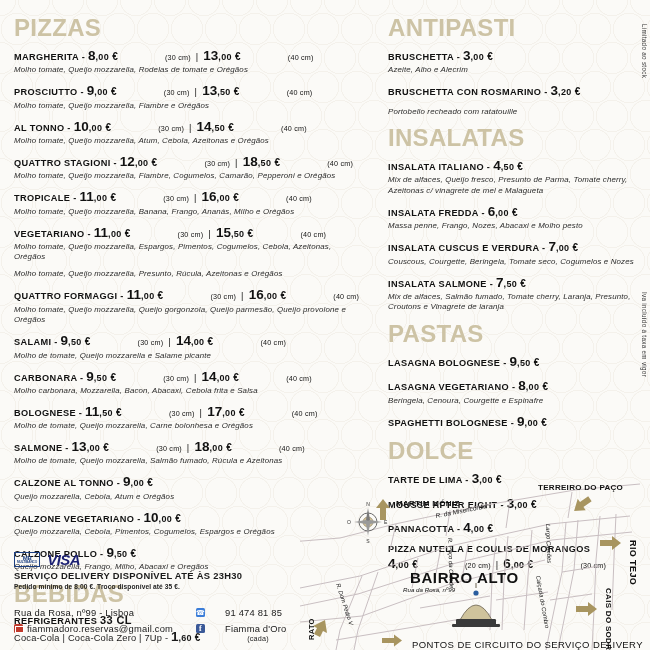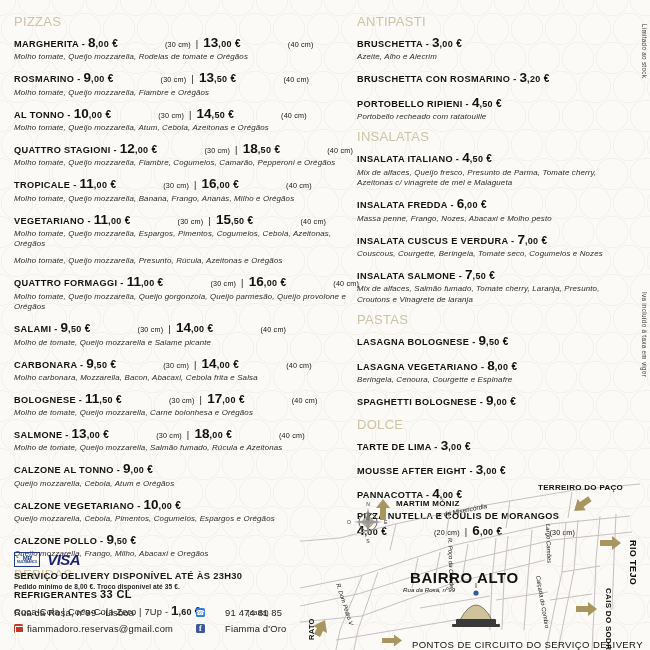--- a/index.html
+++ b/index.html
@@ -25,25 +25,25 @@
       radial-gradient(circle 17px at 34px 0, transparent 15.2px, #efebe2 15.4px, #efebe2 16.2px, transparent 16.4px),
       radial-gradient(circle 17px at 17px 29px, transparent 15.2px, #efebe2 15.4px, #efebe2 16.2px, transparent 16.4px),
       radial-gradient(circle 17px at 0 58px, transparent 15.2px, #efebe2 15.4px, #efebe2 16.2px, transparent 16.4px),
       radial-gradient(circle 17px at 34px 58px, transparent 15.2px, #efebe2 15.4px, #efebe2 16.2px, transparent 16.4px);
     background-size: 34px 58px;
   }
 
   .page { position: relative; width: 650px; height: 650px; z-index: 2; }
 
   .col-left  { position: absolute; left: 14px;  top: 14px; width: 348px; }
-  .col-right { position: absolute; left: 357px; top: 14px; width: 252px; }
+  .col-right { position: absolute; left: 388px; top: 14px; width: 252px; }
 
   .section-head {
-    font-size: 13px;
-    font-weight: normal;
+    font-size: 24px;
+    font-weight: bold;
     color: #cdc3a5;
     letter-spacing: .3px;
     margin-bottom: 5px;
   }
   .section-head.tight { margin-top: 7px; }
 
   .item { margin-bottom: 6.5px; }
 
   .item-line {
     font-size: 9.2px;
@@ -131,21 +131,21 @@
 
   <div class="col-left">
 
     <div class="section-head">PIZZAS</div>
     <div id="pizza-list">
         <div class="item">
           <div class="item-line"><span class="item-name">MARGHERITA - </span><span class="price-big">8</span><span class="price-cents">,00</span><span class="euro"> €</span> <span class="size">(30 cm)</span><span class="sep"> | </span><span class="price-big">13</span><span class="price-cents">,00</span><span class="euro"> €</span> <span class="size">(40 cm)</span></div>
           <div class="desc">Molho tomate, Queijo mozzarella, Rodelas de tomate e Orégãos</div>
         </div>
         <div class="item">
-          <div class="item-line"><span class="item-name">ROSMARINO - </span><span class="price-big">9</span><span class="price-cents">,00</span><span class="euro"> €</span> <span class="size">(30 cm)</span><span class="sep"> | </span><span class="price-big">13</span><span class="price-cents">,50</span><span class="euro"> €</span> <span class="size">(40 cm)</span></div>
+          <div class="item-line"><span class="item-name">PROSCIUTTO - </span><span class="price-big">9</span><span class="price-cents">,00</span><span class="euro"> €</span> <span class="size">(30 cm)</span><span class="sep"> | </span><span class="price-big">13</span><span class="price-cents">,50</span><span class="euro"> €</span> <span class="size">(40 cm)</span></div>
           <div class="desc">Molho tomate, Queijo mozzarella, Fiambre e Orégãos</div>
         </div>
         <div class="item">
           <div class="item-line"><span class="item-name">AL TONNO - </span><span class="price-big">10</span><span class="price-cents">,00</span><span class="euro"> €</span> <span class="size">(30 cm)</span><span class="sep"> | </span><span class="price-big">14</span><span class="price-cents">,50</span><span class="euro"> €</span> <span class="size">(40 cm)</span></div>
           <div class="desc">Molho tomate, Queijo mozzarella, Atum, Cebola, Azeitonas e Orégãos</div>
         </div>
         <div class="item">
           <div class="item-line"><span class="item-name">QUATTRO STAGIONI - </span><span class="price-big">12</span><span class="price-cents">,00</span><span class="euro"> €</span> <span class="size">(30 cm)</span><span class="sep"> | </span><span class="price-big">18</span><span class="price-cents">,50</span><span class="euro"> €</span> <span class="size">(40 cm)</span></div>
           <div class="desc">Molho tomate, Queijo mozzarella, Fiambre, Cogumelos, Camarão, Pepperoni e Orégãos</div>
         </div>
@@ -215,21 +215,20 @@
     <div class="section-head">ANTIPASTI</div>
     <div id="antipasti-list">
         <div class="item">
           <div class="item-line"><span class="item-name">BRUSCHETTA - </span><span class="price-big">3</span><span class="price-cents">,00</span><span class="euro"> €</span></div>
           <div class="desc">Azeite, Alho e Alecrim</div>
         </div>
         <div class="item">
           <div class="item-line"><span class="item-name">BRUSCHETTA CON ROSMARINO - </span><span class="price-big">3</span><span class="price-cents">,20</span><span class="euro"> €</span></div>
         </div>
         <div class="item">
-          <div class="item-line"><span class="item-name">PORTOBELLO RIPIENI - </span><span class="price-big">4</span><span class="price-cents">,50</span><span class="euro"> €</span></div>
           <div class="desc">Portobello recheado com ratatouille</div>
         </div>
       </div>
 
     <div class="section-head tight">INSALATAS</div>
     <div id="insalatas-list">
         <div class="item">
           <div class="item-line"><span class="item-name">INSALATA ITALIANO - </span><span class="price-big">4</span><span class="price-cents">,50</span><span class="euro"> €</span></div>
           <div class="desc">Mix de alfaces, Queijo fresco, Presunto de Parma, Tomate cherry, Azeitonas c/ vinagrete de mel e Malagueta</div>
         </div>

